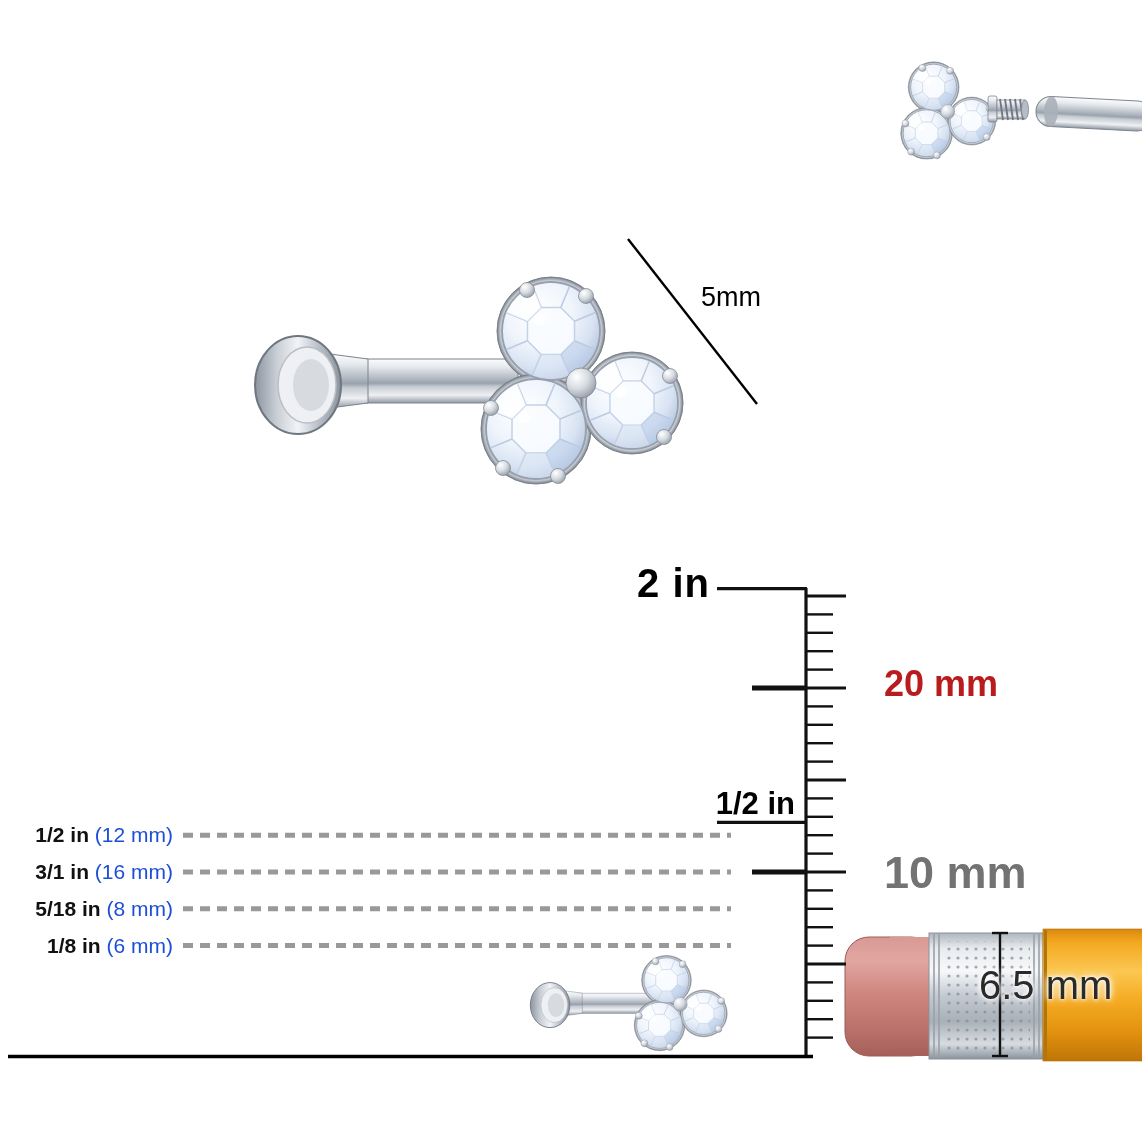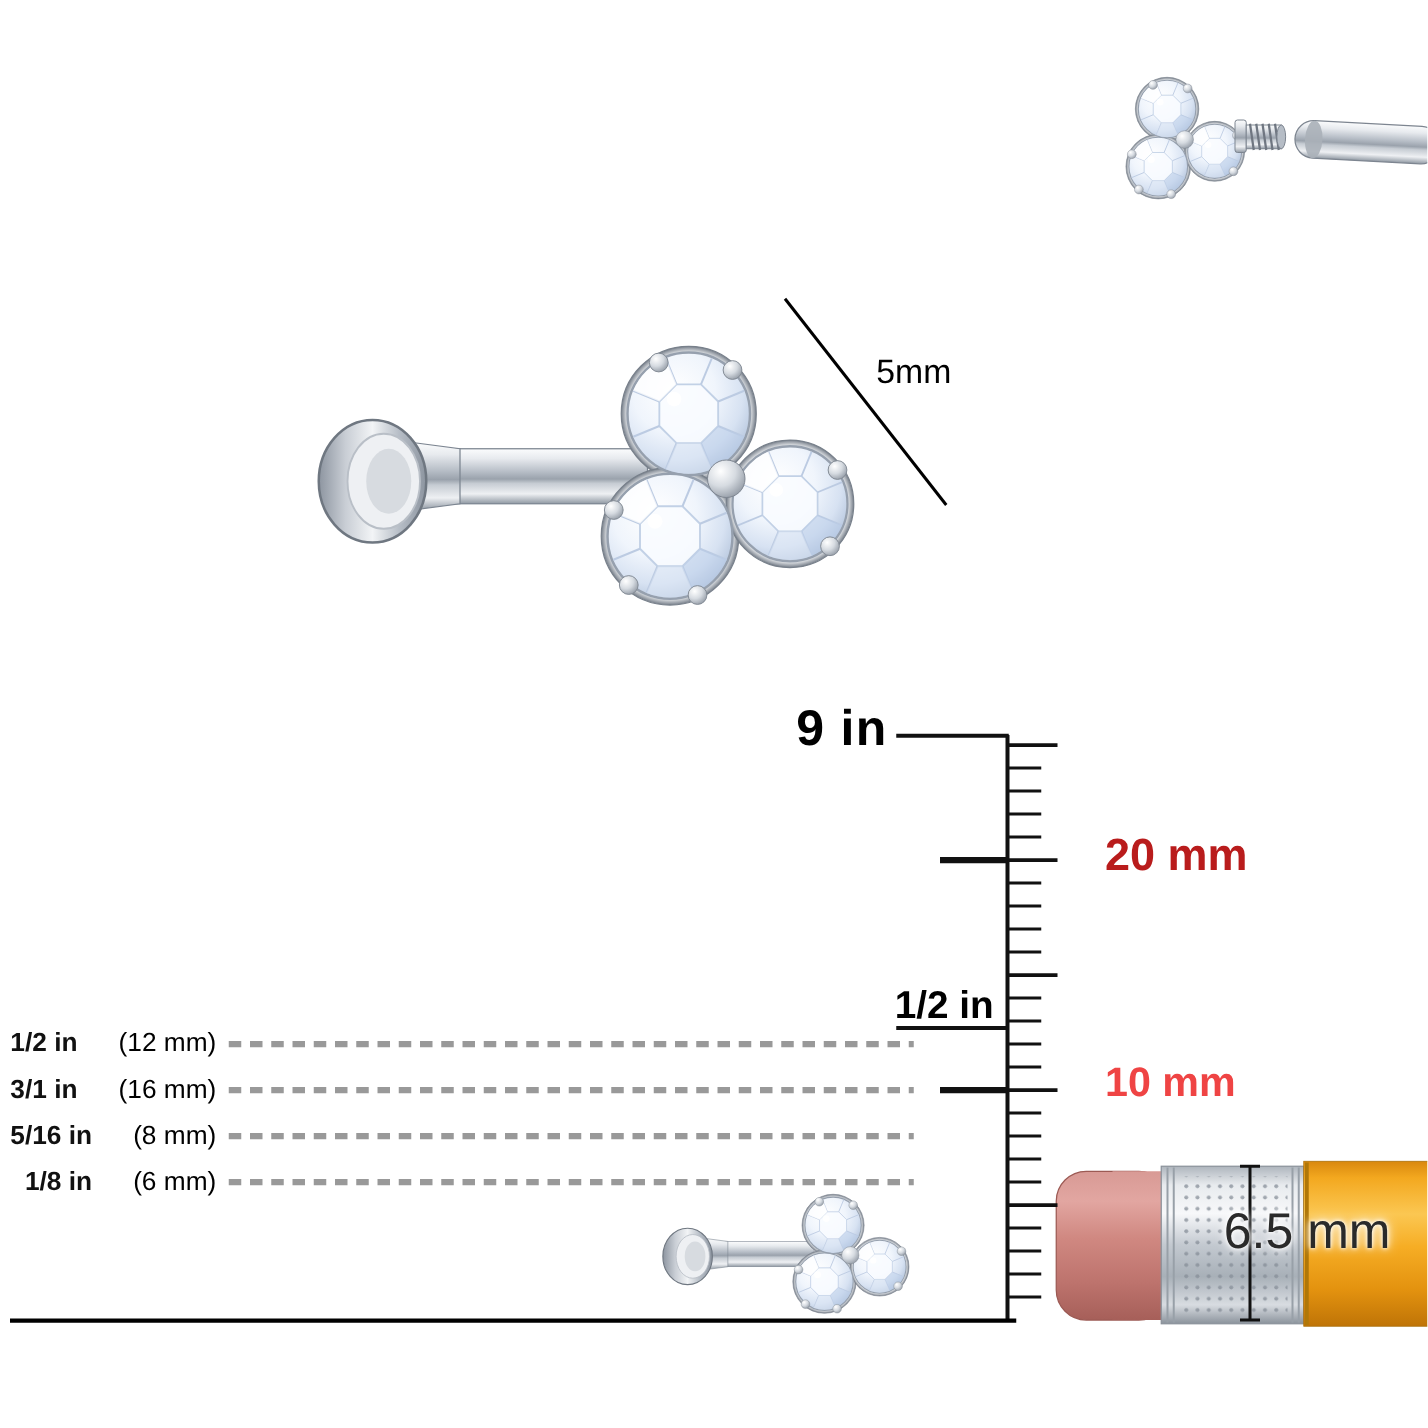--- a/index.html
+++ b/index.html
@@ -6,24 +6,24 @@
   .stage{
     position:relative;width:1142px;height:1142px;background:#ffffff;
     font-family:"Liberation Sans",sans-serif;overflow:hidden;
   }
   svg.scene{position:absolute;left:0;top:0;}
   .lbl{position:absolute;white-space:nowrap;color:#000000;}
   .lbl-5mm{left:701px;top:282px;font-size:27px;}
   .lbl-1in{right:432px;top:561px;font-size:40px;font-weight:bold;letter-spacing:1px;}
   .lbl-20mm{left:884px;top:663px;font-size:36px;font-weight:bold;color:#b91c1c;}
   .lbl-halfin{right:347px;top:786px;font-size:31px;font-weight:bold;}
-  .lbl-10mm{left:884px;top:847px;font-size:33px;font-weight:bold;color:#ef4444;}
+  .lbl-10mm{left:884px;top:847px;font-size:45px;font-weight:bold;color:#737373;}
   .row-lbl{position:absolute;right:969px;font-size:21px;line-height:26px;color:#111;}
   .row-lbl b{font-weight:bold;}
-  .row-lbl span{color:#000000;margin-left:27px;}
+  .row-lbl span{color:#1d4ed8;}
   .lbl-gauge{
     left:979px;top:963px;font-size:40px;color:#2a2a2a;
     text-shadow:0 0 6px #fff,0 0 3px #fff,0 0 10px #fff;
   }
 </style>
 </head>
 <body>
 
 <div class="stage">
 
@@ -231,35 +231,35 @@
         <line x1="717" y1="822.32" x2="807" y2="822.32" stroke="#111" stroke-width="3.2"></line>
         <line x1="717" y1="588.6400000000001" x2="807" y2="588.6400000000001" stroke="#111" stroke-width="3.2"></line>
       </g>
 
   <line x1="8" y1="1056.5" x2="813" y2="1056.5" stroke="#000" stroke-width="3.5"></line>
 
   <use href="#mainProduct" transform="translate(413,828) scale(0.46)"></use>
 </svg>
 
 <div class="lbl lbl-5mm">5mm</div>
-<div class="lbl lbl-1in">9 in</div>
+<div class="lbl lbl-1in">2 in</div>
 <div class="lbl lbl-20mm">20 mm</div>
 <div class="lbl lbl-halfin">1/2 in</div>
 <div class="lbl lbl-10mm">10 mm</div>
 
 <div class="row-lbl" style="top:822px">
   <b>1/2 in</b>
   <span>(12 mm)</span>
 </div>
 <div class="row-lbl" style="top:859px">
   <b>3/1 in</b>
   <span>(16 mm)</span>
 </div>
 <div class="row-lbl" style="top:896px">
-  <b>5/16 in</b>
+  <b>5/18 in</b>
   <span>(8 mm)</span>
 </div>
 <div class="row-lbl" style="top:933px">
   <b>1/8 in</b>
   <span>(6 mm)</span>
 </div>
 
 <div class="lbl lbl-gauge">6.5 mm</div>
 
 </div>

